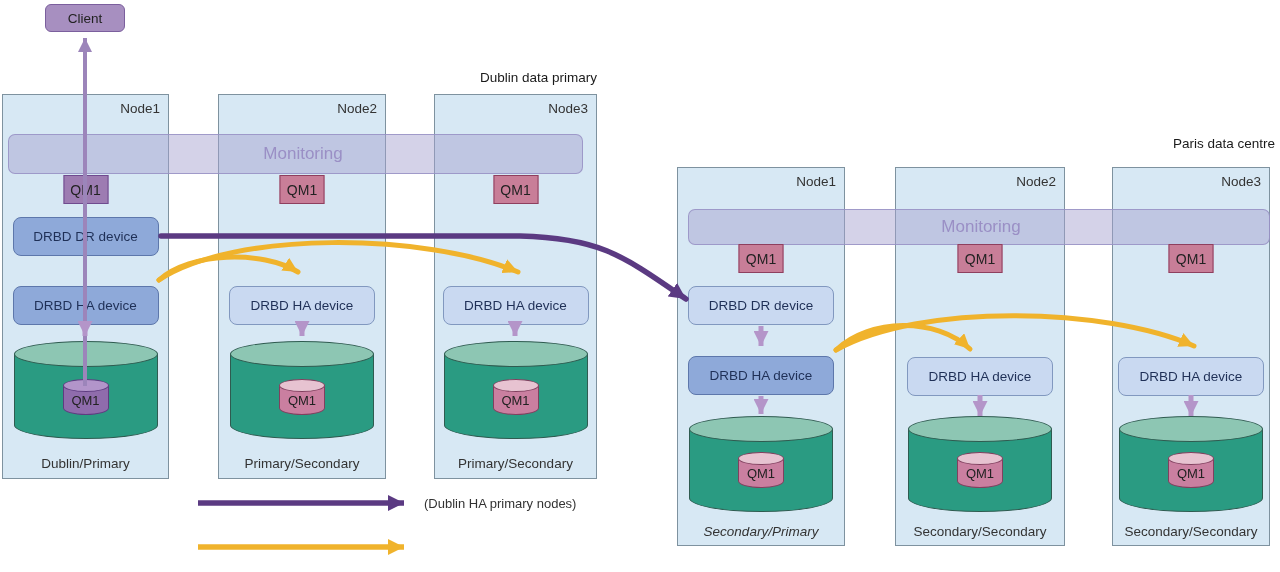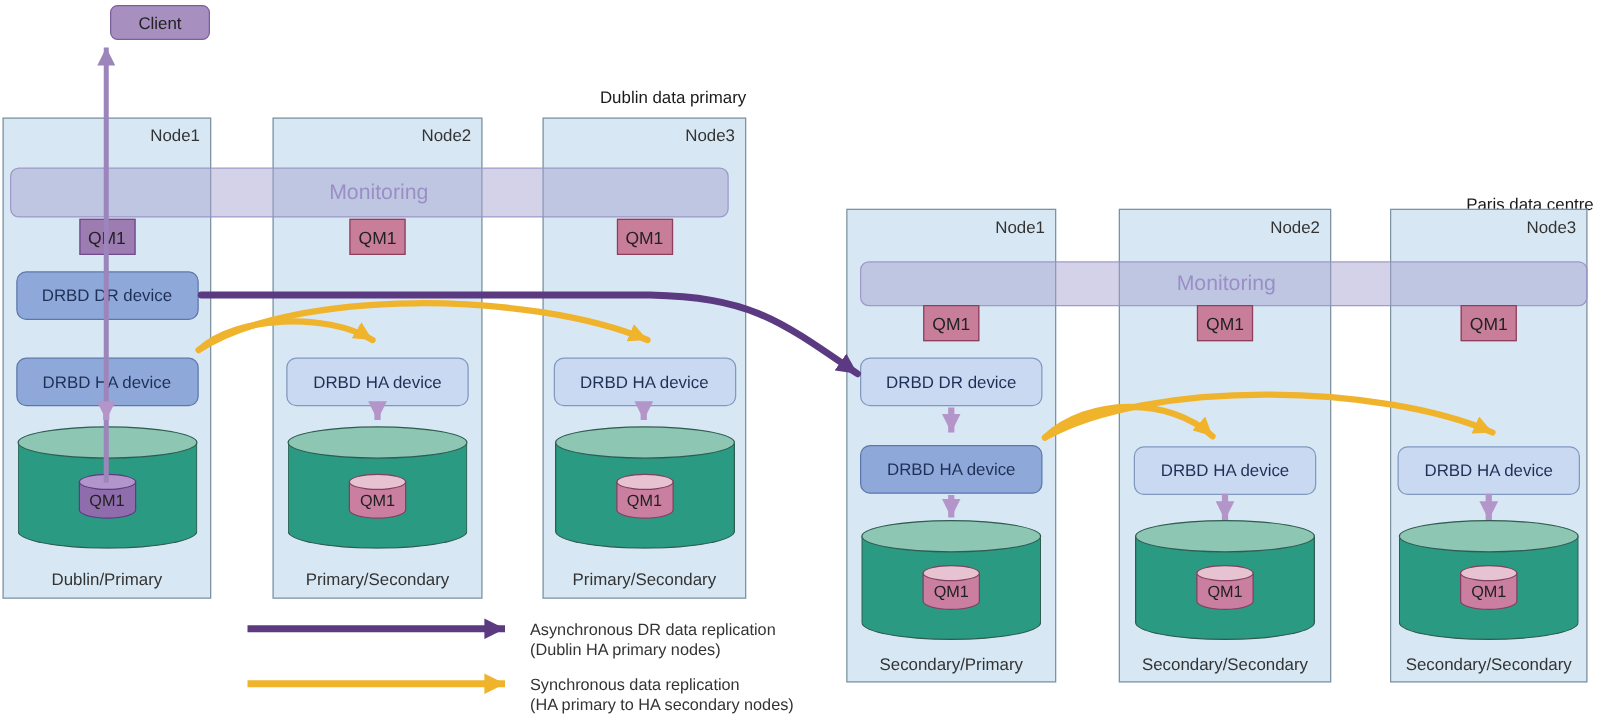--- a/index.html
+++ b/index.html
@@ -39,40 +39,40 @@
   .cyl-sm-purple .cyl-top{background:#b295ca;border:1px solid #5e3c80;}
   .cyl-sm-purple .cyl-body{background:#8f6cac;border:1px solid #5e3c80;}
   .cyl-sm-pink .cyl-top{background:#e7c3d1;border:1px solid #80405f;}
   .cyl-sm-pink .cyl-body{background:#ca7fa0;border:1px solid #80405f;}
   .cyl-sm .disk-qm{position:absolute;left:50%;top:21px;transform:translate(-50%,-50%);
        font-size:13px;color:#222;z-index:4;white-space:nowrap;}
   .role{position:absolute;left:0;width:100%;text-align:center;font-size:13.5px;color:#333;z-index:25;}
   
   .client{position:absolute;left:45px;top:4px;width:80px;height:28px;background:#a78fc0;
        border:1.5px solid #7b5f9d;border-radius:6px;display:flex;align-items:center;justify-content:center;
-       font-size:13.5px;color:#222;box-sizing:border-box;z-index:25;margin-left:43px;}
+       font-size:13.5px;color:#222;box-sizing:border-box;z-index:25;}
   .dc-title{position:absolute;font-size:13.5px;color:#1a1a1a;white-space:nowrap;}
   
   #arrows{position:absolute;left:0;top:0;z-index:50;pointer-events:none;}
   
   .legend-text{position:absolute;font-size:13px;color:#333;line-height:15.5px;white-space:nowrap;}
   
   .watermark{position:absolute;left:878px;top:492px;font-size:36px;font-weight:bold;letter-spacing:1px;
        color:rgba(255,255,255,0.95);text-shadow:0 0 3px rgba(110,110,110,0.9),1px 1px 2px rgba(90,90,90,0.6);
        z-index:60;white-space:nowrap;}
 </style>
 </head>
 <body>
 
 <div id="canvas">
 
   <div class="client">Client</div>
 
   <div class="dc-title" style="top:70px;right:683px;">Dublin data primary</div>
-  <div class="dc-title" style="top:156px;right:5px;">Paris data centre</div>
+  <div class="dc-title" style="top:136px;right:5px;">Paris data centre</div>
 
   <div class="node" style="left:2px;top:94px;width:167px;height:385px;">
     <div class="node-name">Node1</div>
     <div class="qmbox qm-purple" style="top:80px;">QM1</div>
     <div class="dev dev-active" style="top:122px;">DRBD DR device</div>
     <div class="dev dev-active" style="top:191px;">DRBD HA device</div>
     <div class="cyl cyl-big" style="top:246px;">
       <div class="cyl-top"></div>
       <div class="cyl-body"></div>
       <div class="cyl cyl-sm cyl-sm-purple" style="top:38px;">
@@ -127,21 +127,21 @@
     <div class="dev dev-active" style="top:188px;">DRBD HA device</div>
     <div class="cyl cyl-big" style="top:248px;height:96px;">
       <div class="cyl-top"></div>
       <div class="cyl-body"></div>
       <div class="cyl cyl-sm cyl-sm-pink" style="top:36px;">
         <div class="cyl-top"></div>
         <div class="cyl-body"></div>
         <div class="disk-qm">QM1</div>
       </div>
     </div>
-    <div class="role" style="bottom:6px;">Secondary/Primary</div>
+    <div class="role" style="bottom:6px;font-style:italic;">Secondary/Primary</div>
   </div>
 
   <div class="node" style="left:895px;top:167px;width:170px;height:379px;">
     <div class="node-name">Node2</div>
     <div class="qmbox qm-pink" style="top:76px;">QM1</div>
     <div class="dev dev-light" style="top:189px;">DRBD HA device</div>
     <div class="cyl cyl-big" style="top:248px;height:96px;">
       <div class="cyl-top"></div>
       <div class="cyl-body"></div>
       <div class="cyl cyl-sm cyl-sm-pink" style="top:36px;">
@@ -205,22 +205,17 @@
     <path d="M 761 326 V 346" stroke="#b495c9" stroke-width="5" fill="none" marker-end="url(#mLav)"></path>
     <path d="M 761 396 V 414" stroke="#b495c9" stroke-width="5" fill="none" marker-end="url(#mLav)"></path>
     <path d="M 980 395 V 416" stroke="#b495c9" stroke-width="5" fill="none" marker-end="url(#mLav)"></path>
     <path d="M 1191 395 V 416" stroke="#b495c9" stroke-width="5" fill="none" marker-end="url(#mLav)"></path>
 
     <path d="M 198 503 H 404" stroke="#5b3a82" stroke-width="5.5" fill="none" marker-end="url(#mPurple)"></path>
     <path d="M 198 547 H 404" stroke="#f0b32c" stroke-width="5.5" fill="none" marker-end="url(#mYellow)"></path>
   </svg>
 
   <div class="legend-text" style="left:424px;top:496px;">
-    <div>Asynchronous DR data replication</div>
     <div>(Dublin HA primary nodes)</div>
   </div>
-  <div class="legend-text" style="left:424px;top:540px;">
-    <div>Synchronous data replication</div>
-    <div>(HA primary to HA secondary nodes)</div>
-  </div>
 
 
 </div>
 
 </body></html>

